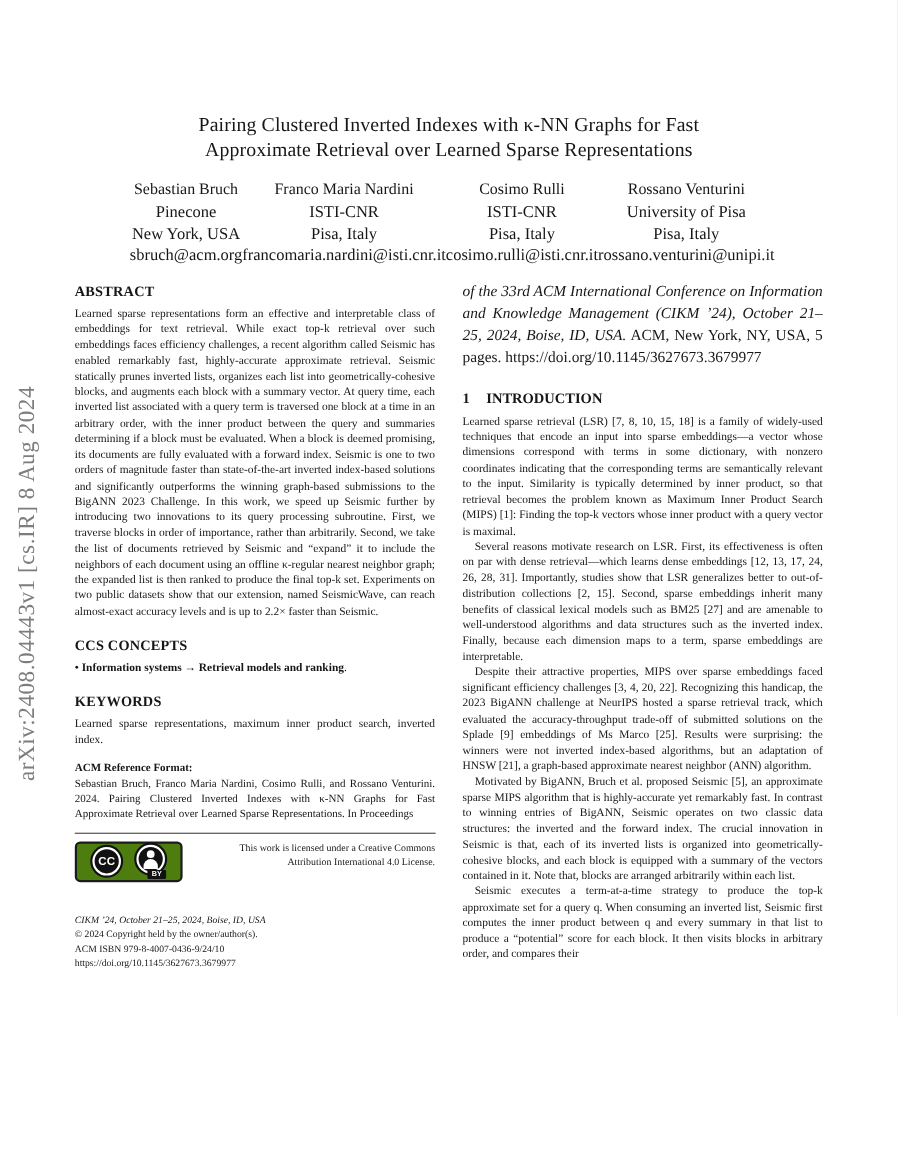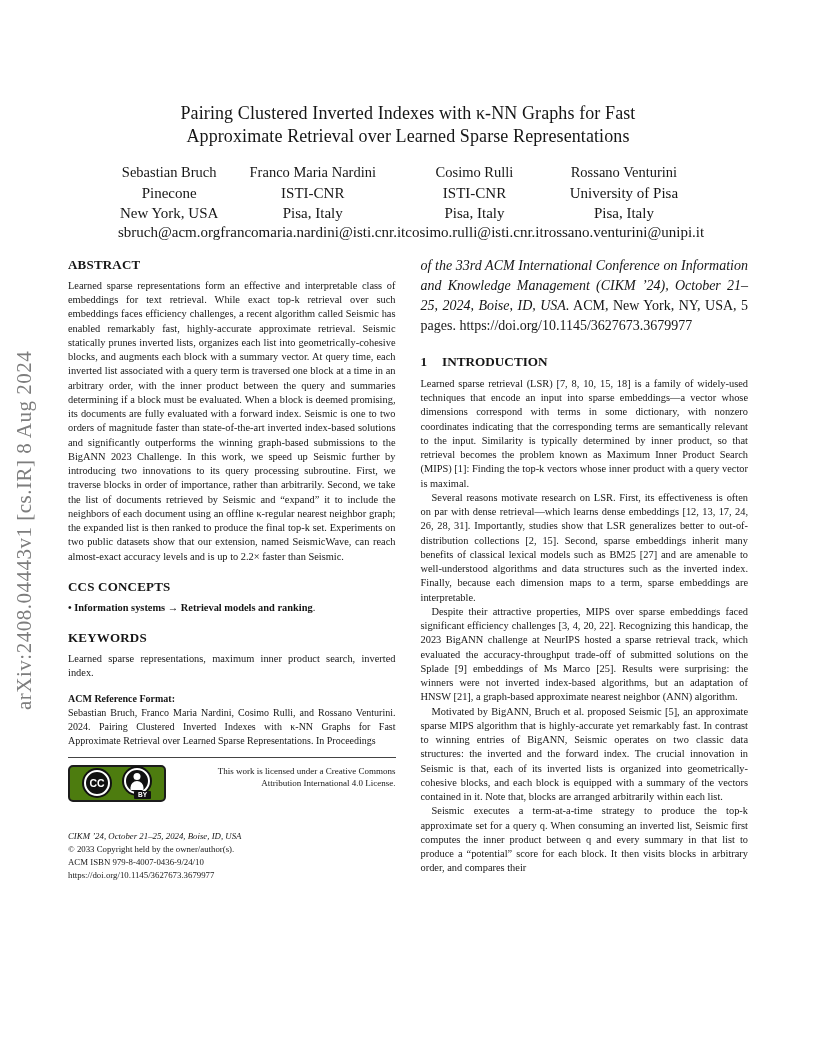--- a/index.html
+++ b/index.html
@@ -180,21 +180,21 @@
             <div class="head"></div>
             <div class="bod"></div>
           </div>
           <div class="by-tag">BY</div>
         </div>
         <div class="license-text">This work is licensed under a Creative Commons Attribution International 4.0 License.</div>
       </div>
 
       <div class="footer-block">
         <div class="footer-venue">CIKM ’24, October 21–25, 2024, Boise, ID, USA</div>
-        <div>© 2033 Copyright held by the owner/author(s).</div>
+        <div>© 2024 Copyright held by the owner/author(s).</div>
         <div>ACM ISBN 979-8-4007-0436-9/24/10</div>
         <div>https://doi.org/10.1145/3627673.3679977</div>
       </div>
 
     </div>
 
     <div class="col">
 
       <div class="conf-note"><span class="it">of the 33rd ACM International Conference on Information and Knowledge Management (CIKM ’24), October 21–25, 2024, Boise, ID, USA.</span><span> ACM, New York, NY, USA, 5 pages. https://doi.org/10.1145/3627673.3679977</span></div>
 

